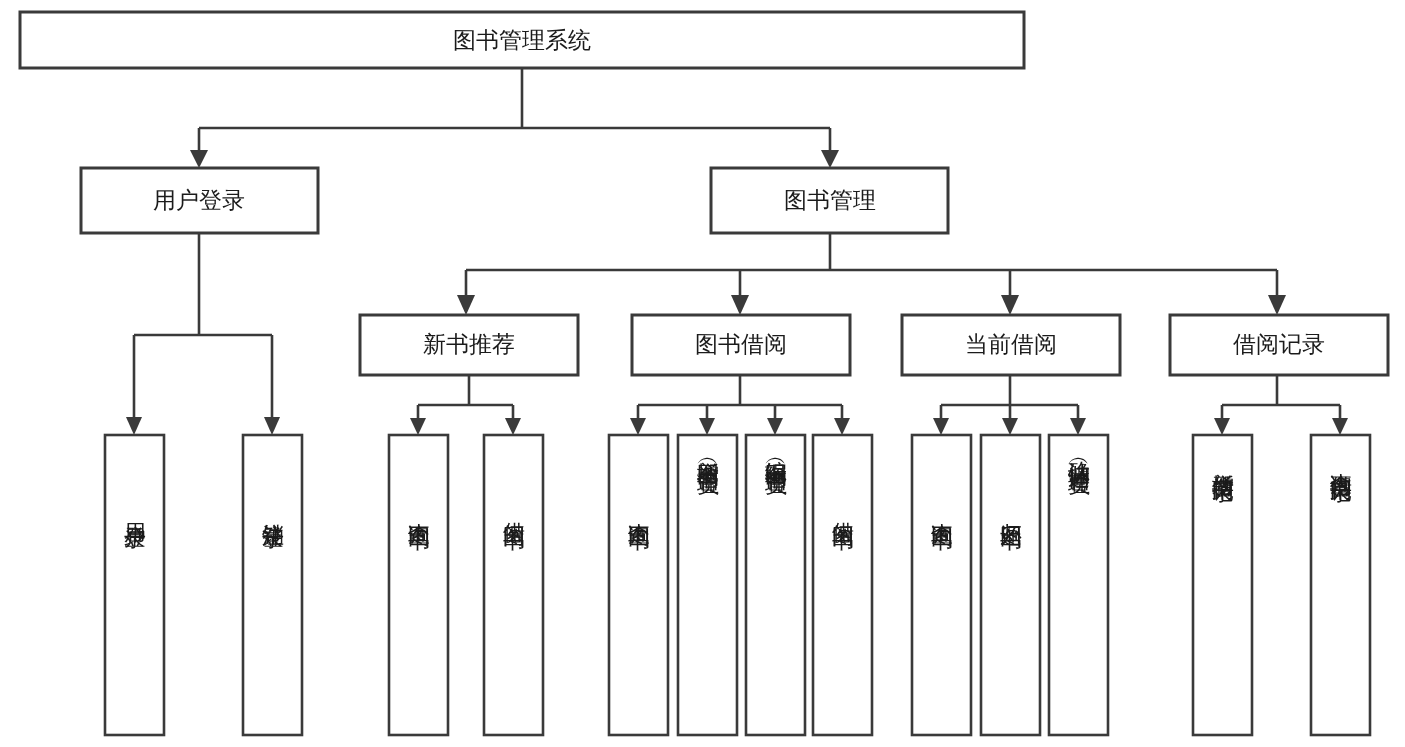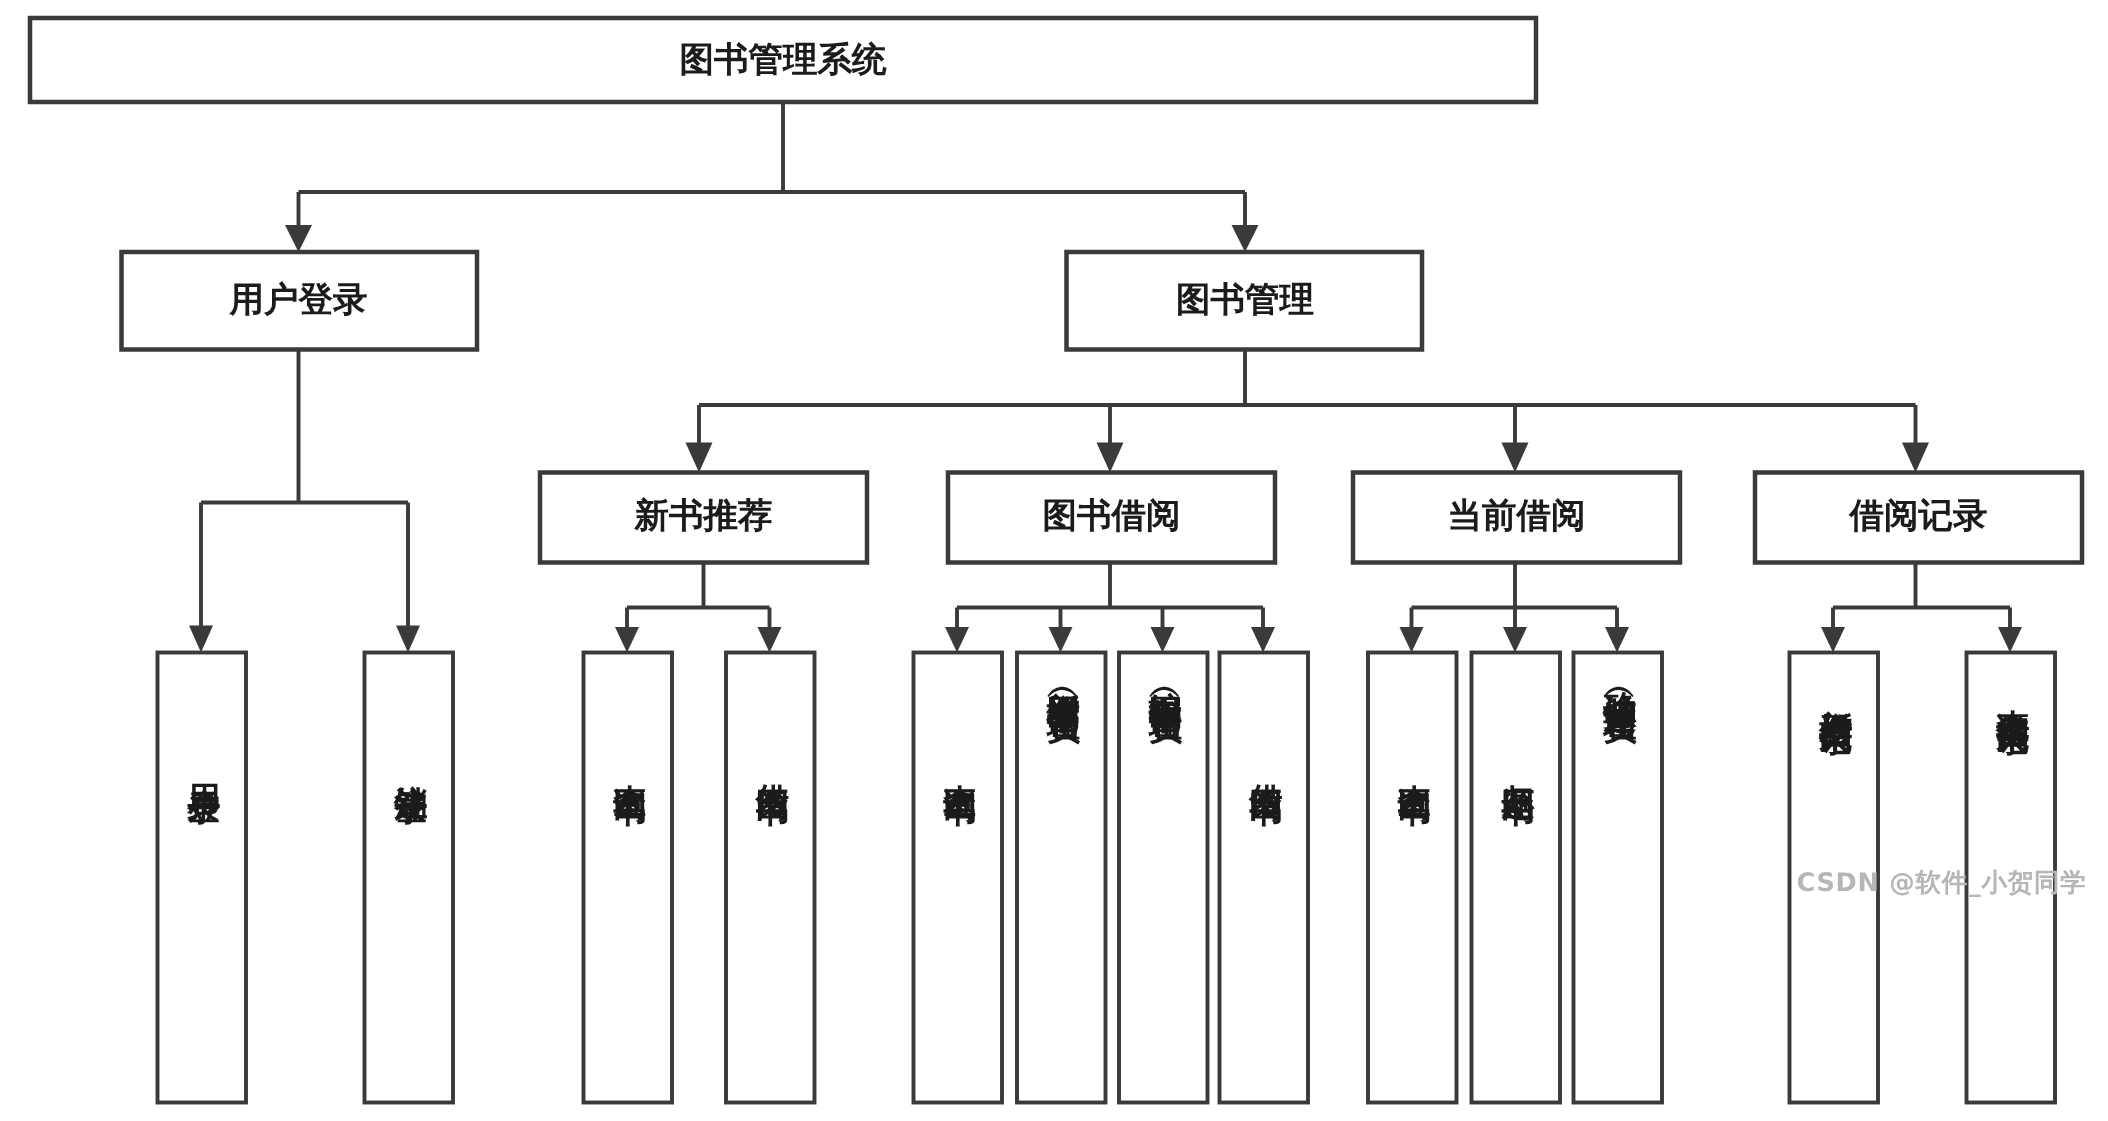--- a/index.html
+++ b/index.html
@@ -11,21 +11,20 @@
     width: 1405px;
     height: 747px;
     font-family: "DejaVu Sans", "Liberation Sans", sans-serif;
     overflow: hidden;
   }
   #chart-root {
     position: relative;
     width: 1405px;
     height: 608px;
     background: #ffffff;
-    font-weight: bold;
   }
   svg#flow {
     position: absolute;
     top: 0;
     left: 0;
     width: 1405px;
     height: 747px;
     display: block;
   }
   .node-box {
@@ -217,15 +216,14 @@
   <div class="leaf-label-wrap" style="left:746px; top:443px; width:59px; height:290px; justify-content:flex-start;">编辑图书（管理员）</div>
   <div class="leaf-label-wrap" style="left:813px; top:505px; width:59px; height:230px; justify-content:flex-start;">借阅图书</div>
 
   <div class="leaf-label-wrap" style="left:912px; top:505px; width:59px; height:230px; justify-content:flex-start;">查询图书</div>
   <div class="leaf-label-wrap" style="left:981px; top:505px; width:59px; height:230px; justify-content:flex-start;">归还图书</div>
   <div class="leaf-label-wrap" style="left:1049px; top:443px; width:59px; height:290px; justify-content:flex-start;">确认归还（管理员）</div>
 
   <div class="leaf-label-wrap" style="left:1193px; top:455px; width:59px; height:275px; justify-content:flex-start;">新增借阅记录</div>
   <div class="leaf-label-wrap" style="left:1311px; top:455px; width:59px; height:275px; justify-content:flex-start;">查询借阅记录</div>
 
-  <div class="watermark">CSDN @软件_小贺同学</div>
 
 </div>
 
 </body></html>

